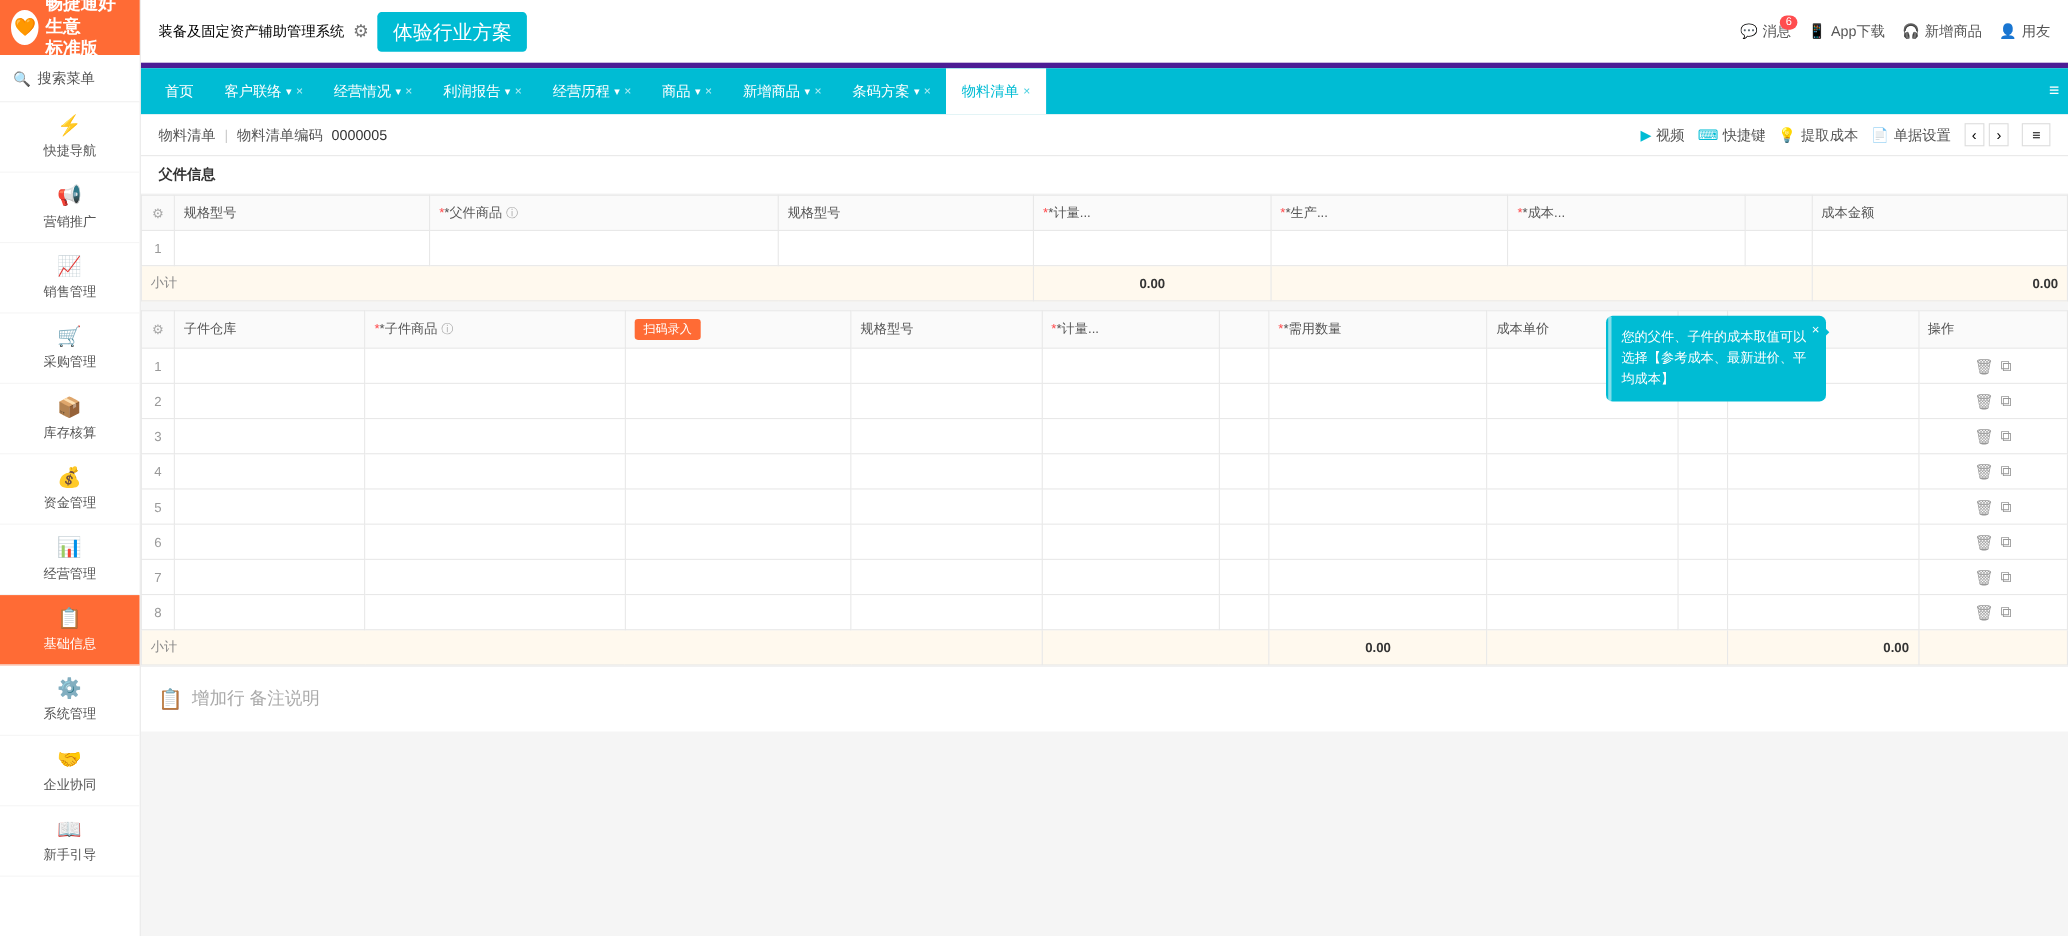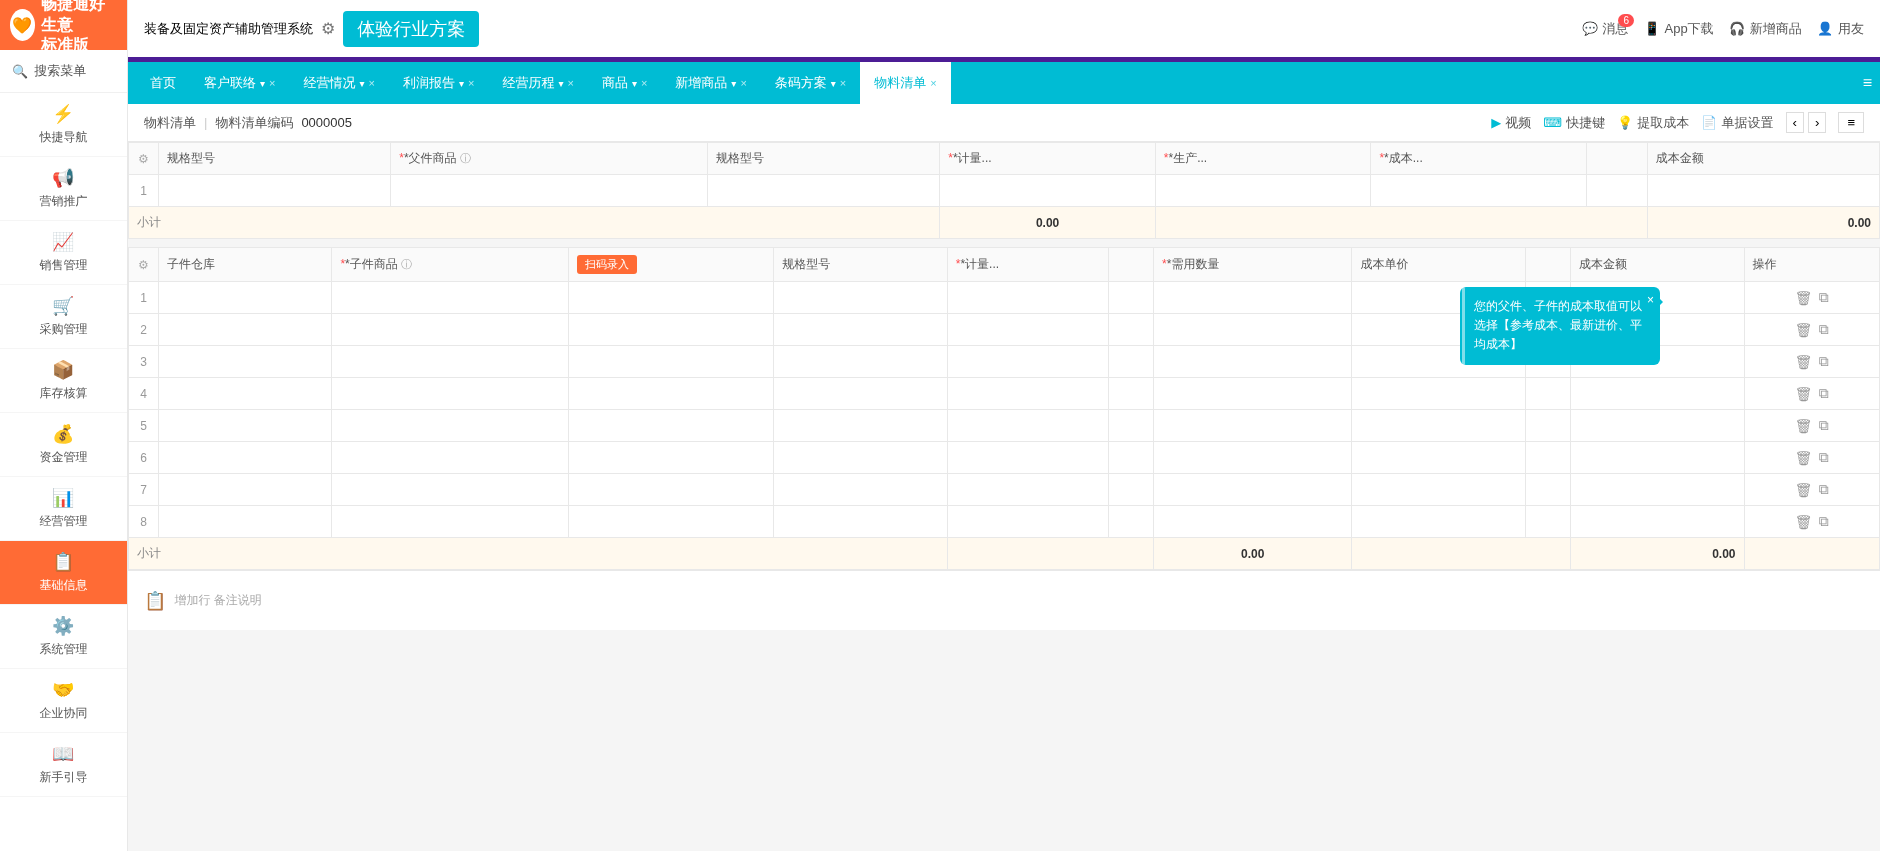--- a/index.html
+++ b/index.html
@@ -420,20 +420,21 @@
 
     <div class="main-scroll" style="position:relative;">
 
       <div class="tooltip-bubble">
         <div class="tooltip-indicator"></div>
         <span class="tooltip-close">×</span>
         <span>您的父件、子件的成本取值可以选择【参考成本、最新进价、平均成本】</span>
       </div>
 
       <div class="table-section">
+        <div class="section-header">父件信息</div>
         <table>
           <thead>
             <tr>
               <th class="col-settings"><span class="th-icon">⚙</span></th>
               <th>规格型号</th>
               <th><span class="th-required">*</span><span>*父件商品</span> <span style="color:#aaa;font-size:11px;">ⓘ</span></th>
               <th>规格型号</th>
               <th><span class="th-required">*</span><span>*计量...</span></th>
               <th><span class="th-required">*</span><span>*生产...</span></th>
               <th><span class="th-required">*</span><span>*成本...</span></th>
@@ -641,18 +642,18 @@
     <td colspan="2"></td>
     <td style="text-align:right;font-weight:bold;">0.00</td>
     <td></td>
   </tr>
             </tbody>
         </table>
       </div>
 
       <div style="height:60px;background:#fff;display:flex;align-items:center;padding:0 16px;border-top:1px solid #e8e8e8;">
         <span style="font-size:18px;color:#00bcd4;margin-right:8px;">📋</span>
-        <span style="color:#aaa;font-size:12px;">增加行 备注说明</span>
+        <span style="color:#aaa;font-size:16px;">增加行 备注说明</span>
       </div>
 
     </div>
   </div>
 </div>
 
 </body></html>

